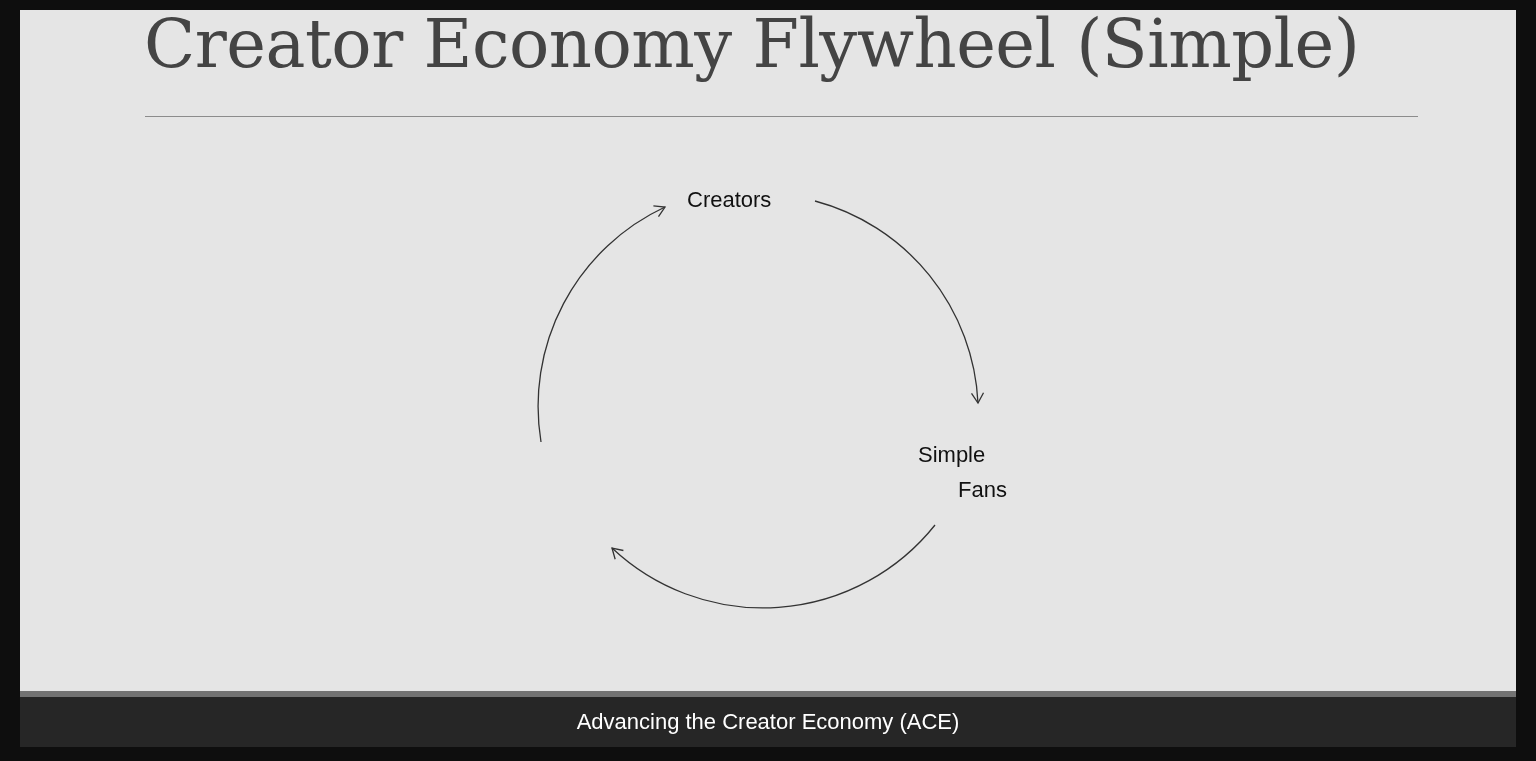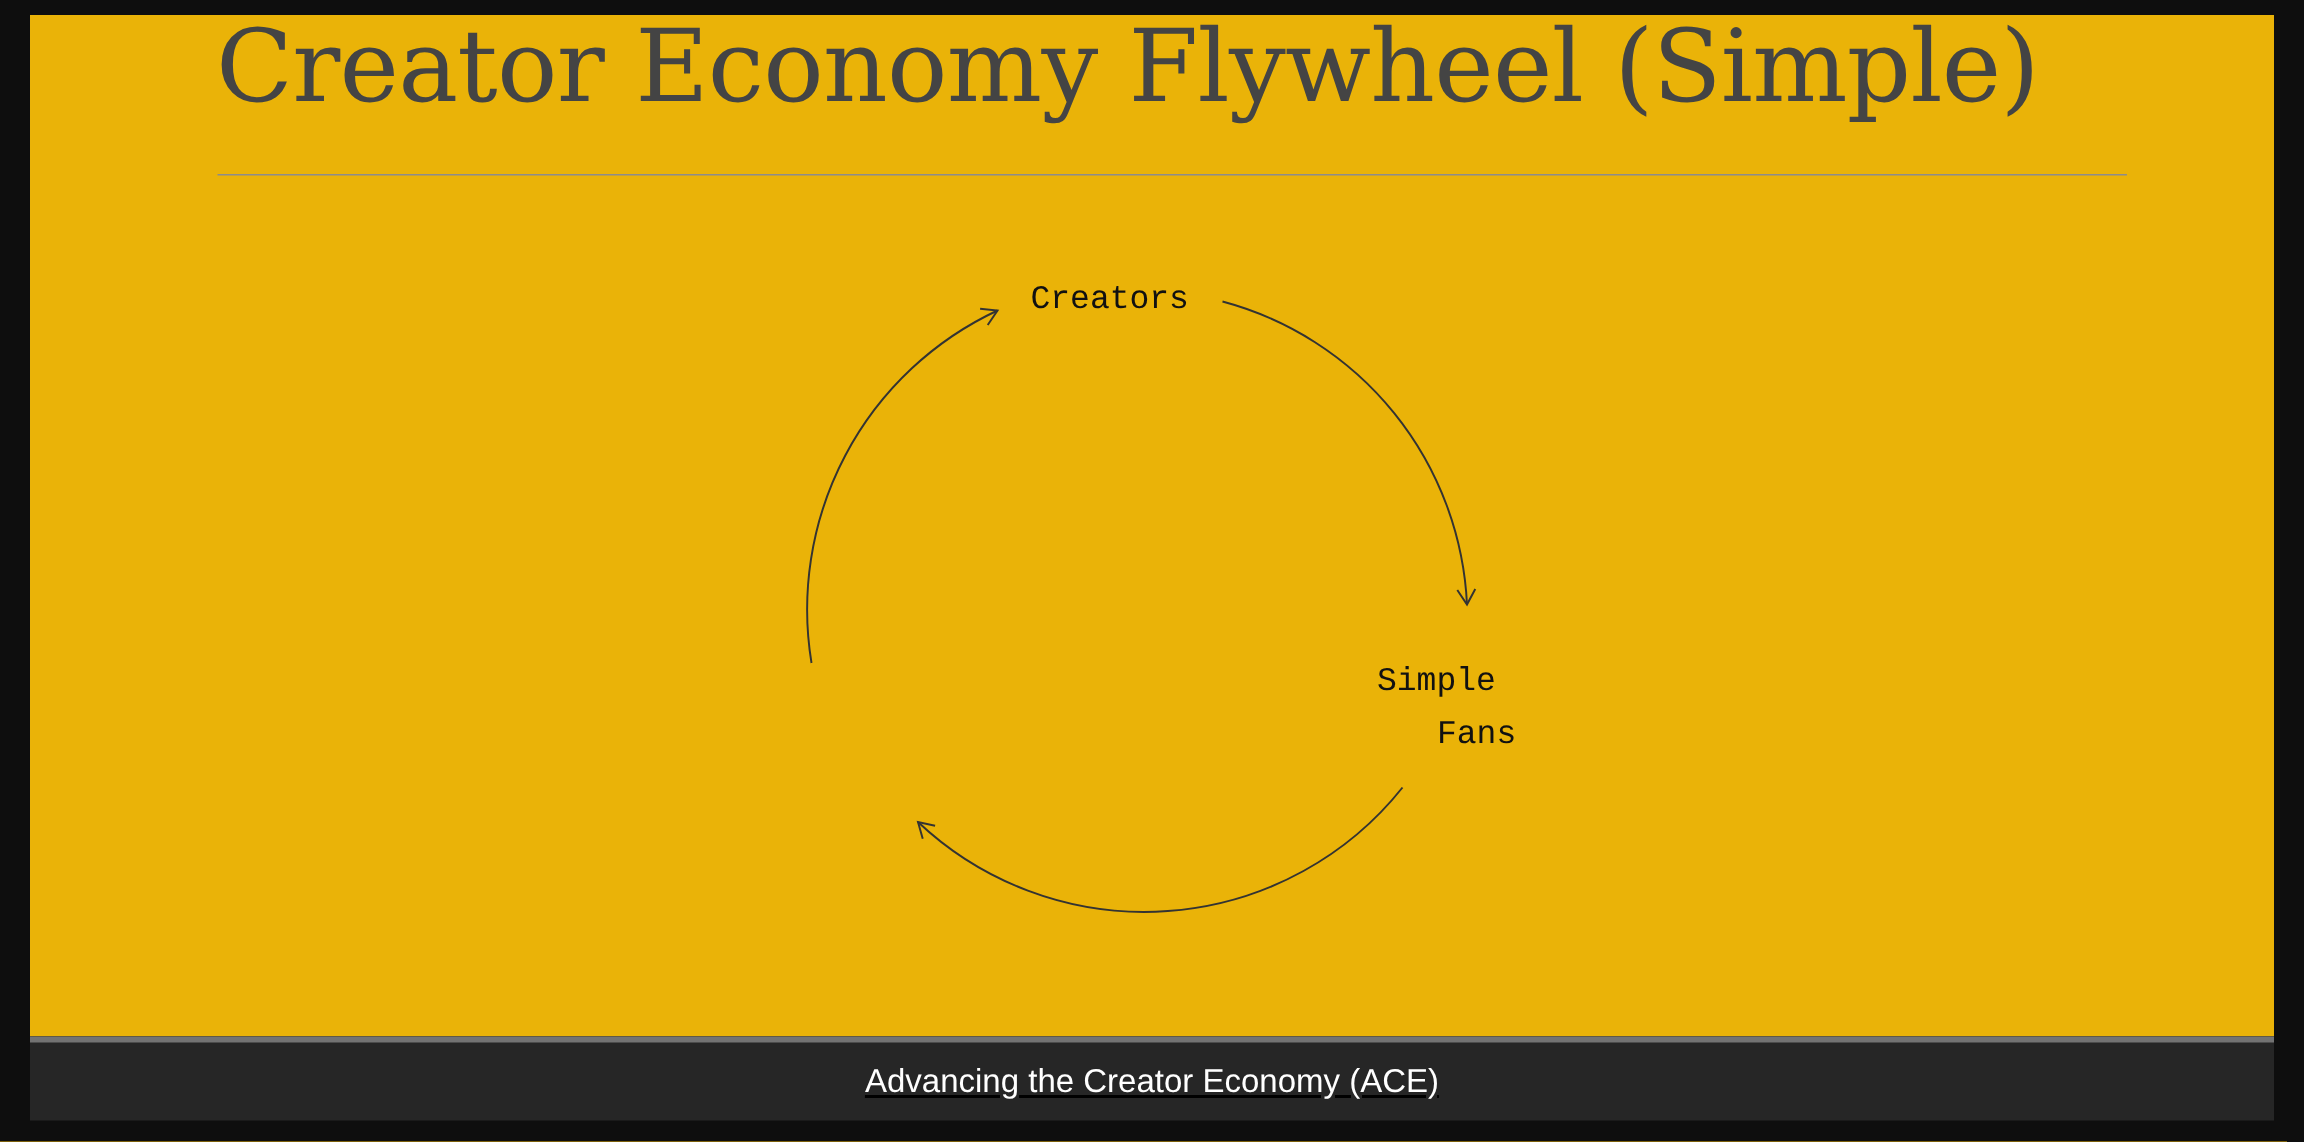--- a/index.html
+++ b/index.html
@@ -3,41 +3,41 @@
 <meta charset="utf-8">
 <style>
   html, body { margin: 0; padding: 0; }
   body {
     width: 1536px; height: 761px; overflow: hidden;
     background: #0e0e0e; position: relative;
     font-family: "DejaVu Sans", sans-serif;
   }
   .slide {
     position: absolute; left: 20px; top: 10px; width: 1496px; height: 681px;
-    background: #eab308;
+    background: #e5e5e5;
   }
   .title {
     position: absolute; left: 124px; top: -6px;
     font-family: "DejaVu Serif", serif;
     font-size: 67px; color: #444444; white-space: nowrap;
     letter-spacing: -0.5px; line-height: 1.2;
   }
   .title-rule {
     position: absolute; left: 125px; top: 106px; width: 1273px; height: 0;
     border-top: 1px solid #8c8c8c;
   }
   .diagram { position: absolute; left: 0; top: 0; width: 1496px; height: 681px; }
   .node-label {
-    position: absolute; font-family: Liberation Mono, monospace;
+    position: absolute; font-family: Liberation Sans, sans-serif;
     font-size: 22px; color: #111111; line-height: 35px; white-space: nowrap;
   }
   .footer {
     position: absolute; left: 20px; top: 691px; width: 1496px; height: 56px;
-    background: #262626; border-top: 4px solid #737373; box-sizing: border-box;
-    display: flex; align-items: center; justify-content: center; text-decoration: underline;
+    background: #262626; border-top: 6px solid #737373; box-sizing: border-box;
+    display: flex; align-items: center; justify-content: center;
   }
   .footer-text {
     font-family: "Liberation Sans Narrow", "Liberation Sans", sans-serif;
     font-size: 22px; color: #ffffff; letter-spacing: 0px;
   }
 </style>
 </head>
 <body>
 
 <div class="slide">

